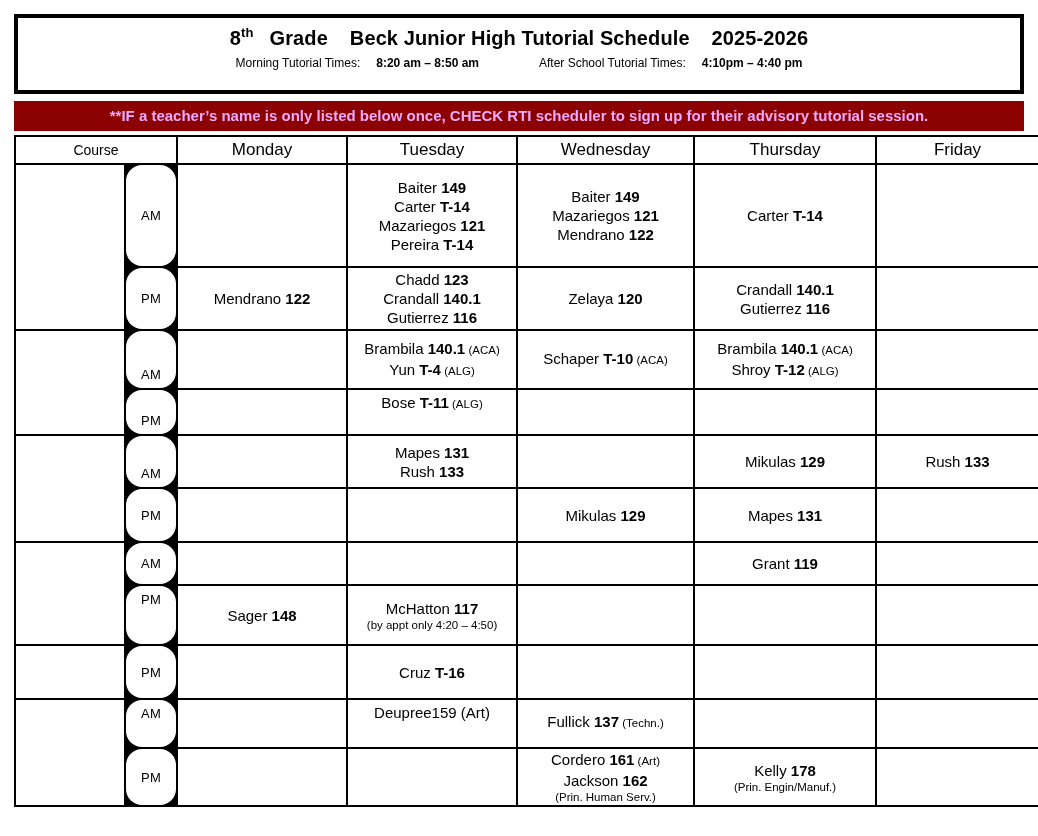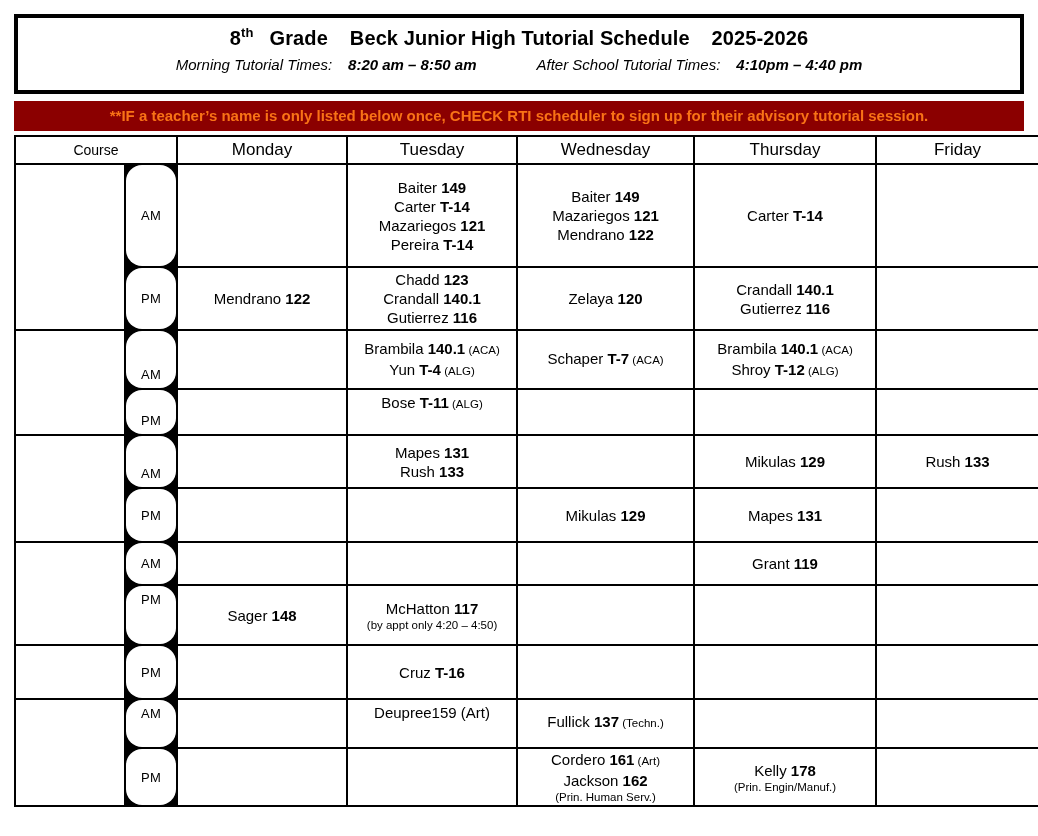--- a/index.html
+++ b/index.html
@@ -40,32 +40,31 @@
   }
   .title-line1 .sup {
     font-size: 13px;
     vertical-align: super;
     font-weight: bold;
   }
   .gap-sm { display: inline-block; width: 16px; }
   .gap-md { display: inline-block; width: 22px; }
   .gap-lg { display: inline-block; width: 60px; }
   .title-line2 {
-    font-size: 15px;
+    font-size: 12px;
     white-space: nowrap;
-    font-style: italic;
   }
   .title-line2 .lbl { font-weight: normal; }
   .title-line2 .val { font-weight: bold; }
 
   
   .notice {
     margin-top: 7px;
     background: #8B0000;
-    color: #f97316;
+    color: #f0abfc;
     font-size: 15px;
     font-weight: bold;
     text-align: center;
     padding: 6px 4px 7px 4px;
     box-sizing: border-box;
     height: 30px;
     line-height: 17px;
     white-space: nowrap;
   }
 
@@ -239,21 +238,21 @@
         <td class="course" rowspan="2">
           <span>Math</span>
         </td>
         <td class="ampm v-bot">AM</td>
         <td class="red"></td>
         <td class="cell">
           <span class="ln">Brambila <span class="b">140.1</span><span class="sm"> (ACA)</span></span>
           <span class="ln">Yun <span class="b">T-4</span><span class="sm"> (ALG)</span></span>
         </td>
         <td class="cell">
-          <span class="ln">Schaper <span class="b">T-7</span><span class="sm"> (ACA)</span></span>
+          <span class="ln">Schaper <span class="b">T-10</span><span class="sm"> (ACA)</span></span>
         </td>
         <td class="cell">
           <span class="ln">Brambila <span class="b">140.1</span><span class="sm"> (ACA)</span></span>
           <span class="ln">Shroy <span class="b">T-12</span><span class="sm"> (ALG)</span></span>
         </td>
         <td class="red"></td>
       </tr>
 
       <tr class="r-math-pm">
         <td class="ampm v-bot">PM</td>

